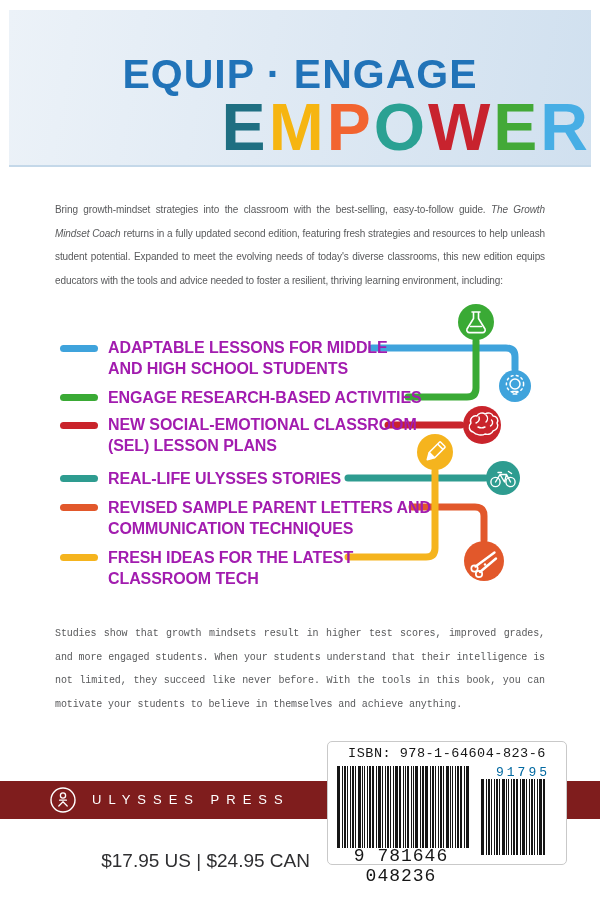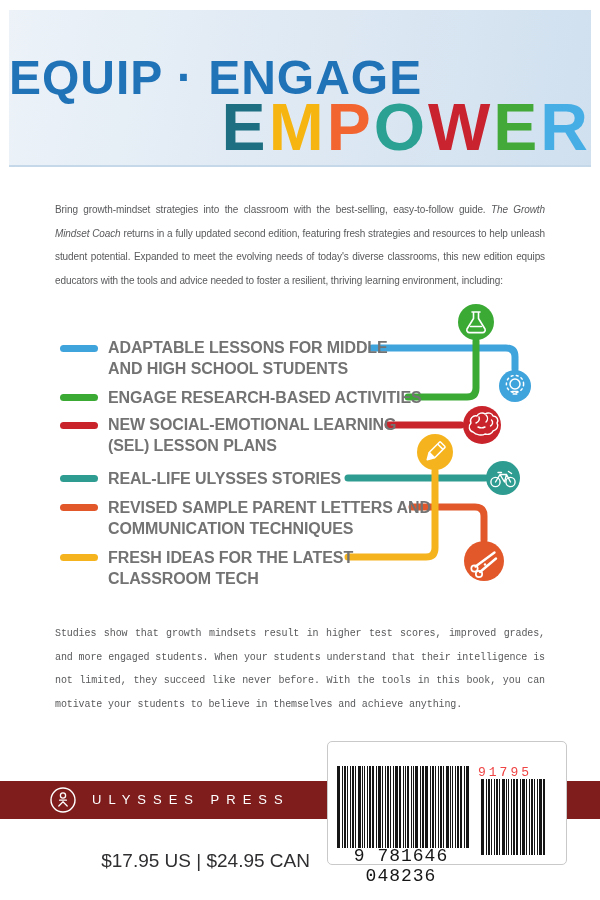--- a/index.html
+++ b/index.html
@@ -2,53 +2,53 @@
 <html><head>
 <meta charset="utf-8">
 <style>
   html,body{margin:0;padding:0;background:#ffffff;}
   .page{position:relative;width:600px;height:900px;background:#ffffff;overflow:hidden;
         font-family:"Liberation Sans",sans-serif;}
   
   .banner{position:absolute;left:9px;top:10px;width:582px;height:155px;
           background:linear-gradient(100deg,#ecf2f8 0%,#dde8f3 55%,#d0e0ef 100%);
           border-bottom:2px solid #c4d8e9;}
-  .title1{position:absolute;left:0;top:44px;width:100%;text-align:left;
-          font-size:48px;font-weight:bold;letter-spacing:1px;line-height:1;}
+  .title1{position:absolute;left:0;top:44px;width:100%;text-align:center;
+          font-size:41px;font-weight:bold;letter-spacing:1px;line-height:1;}
   .title2{position:absolute;left:0;top:84px;width:100%;text-align:right;
           font-size:66px;font-weight:bold;letter-spacing:3px;line-height:1;}
   
   .para{position:absolute;left:55px;width:490px;font-size:10px;line-height:23.5px;
         text-align:justify;color:#58595b;letter-spacing:-0.1px;z-index:3;}
   #intro{top:188px;}
   #outro{top:612px;font-family:Liberation Mono, monospace;}
   .book-title{font-style:italic;}
   
   .dash{position:absolute;left:60px;width:38px;height:7px;border-radius:4px;z-index:3;}
   .bullet-text{position:absolute;left:108px;width:330px;font-size:16px;font-weight:bold;
-               line-height:21px;color:#737373;letter-spacing:-0.1px;z-index:3;}
+               line-height:21px;color:#a21caf;letter-spacing:-0.1px;z-index:3;}
   
   .overlay{position:absolute;left:0;top:0;width:600px;height:900px;z-index:2;pointer-events:none;}
   
   .band{position:absolute;left:0;top:781px;width:600px;height:38px;z-index:1;}
   .press-name{position:absolute;left:92px;top:0;line-height:38px;color:#ffffff;
               font-size:13px;letter-spacing:7px;font-weight:500;}
   .press-logo{position:absolute;left:48px;top:4px;}
   
   .price{position:absolute;right:290px;top:850px;font-size:19px;color:#2f2f31;z-index:3;}
   
   .barcode-box{position:absolute;left:327px;top:741px;width:238px;height:122px;background:#ffffff;
                border:1px solid #c9c9c9;border-radius:5px;z-index:4;}
   .isbn-label{position:absolute;left:0;top:4px;width:100%;text-align:center;
               font-family:"Liberation Mono",monospace;font-size:13.5px;letter-spacing:0.5px;color:#161616;}
   .ean-bars{position:absolute;left:9px;top:24px;}
   .ean-digits{position:absolute;left:2px;top:104px;width:142px;text-align:center;
               font-family:"Liberation Mono",monospace;font-size:18px;letter-spacing:1px;color:#161616;}
-  .addon-digits{position:absolute;left:150px;top:23px;width:72px;text-align:left;
-              font-family:"Liberation Mono",monospace;font-size:13px;letter-spacing:3px;color:#ef4444;}
+  .addon-digits{position:absolute;left:150px;top:23px;width:72px;text-align:right;
+              font-family:"Liberation Mono",monospace;font-size:13px;letter-spacing:3px;color:#0369a1;}
   .addon-bars{position:absolute;left:153px;top:37px;}
 </style>
 </head>
 <body>
 
 <div class="page">
 
   <div class="band" style="background: #7f1d1d;">
     <svg class="press-logo" width="30" height="30" viewBox="0 0 30 30">
       <circle cx="15" cy="15" r="12" fill="none" stroke="#ffffff" stroke-width="1.4"></circle>
@@ -128,40 +128,41 @@
   <div class="dash" style="top: 553.5px; background: rgb(245, 180, 30);"></div>
 
   <div class="bullet-text" style="top:337px">
     <div>ADAPTABLE LESSONS FOR MIDDLE</div>
     <div>AND HIGH SCHOOL STUDENTS</div>
   </div>
   <div class="bullet-text" style="top:386.5px">
     <div>ENGAGE RESEARCH-BASED ACTIVITIES</div>
   </div>
   <div class="bullet-text" style="top:414px">
-    <div>NEW SOCIAL-EMOTIONAL LEARNING</div>
+    <div>NEW SOCIAL-EMOTIONAL CLASSROOM</div>
     <div>(SEL) LESSON PLANS</div>
   </div>
   <div class="bullet-text" style="top:467.5px">
     <div>REAL-LIFE ULYSSES STORIES</div>
   </div>
   <div class="bullet-text" style="top:496.5px">
     <div>REVISED SAMPLE PARENT LETTERS AND</div>
     <div>COMMUNICATION TECHNIQUES</div>
   </div>
   <div class="bullet-text" style="top:546.5px">
     <div>FRESH IDEAS FOR THE LATEST</div>
     <div>CLASSROOM TECH</div>
   </div>
 
   <p class="para" id="outro">Studies show that growth mindsets result in higher test scores, improved grades, and more engaged students. When your students understand that their intelligence is not limited, they succeed like never before. With the tools in this book, you can motivate your students to believe in themselves and achieve anything.</p>
 
   <div class="price">$17.95 US | $24.95 CAN</div>
 
   <div class="barcode-box">
+    <div class="isbn-label">ISBN: 978-1-64604-823-6</div>
     <svg class="ean-bars" id="ean-bars" width="136" height="82">
         <rect x="0" y="0" width="3" height="82" fill="#161616"></rect>
         <rect x="5" y="0" width="1" height="82" fill="#161616"></rect>
         <rect x="7" y="0" width="2" height="82" fill="#161616"></rect>
         <rect x="10" y="0" width="1" height="82" fill="#161616"></rect>
         <rect x="13" y="0" width="1" height="82" fill="#161616"></rect>
         <rect x="15" y="0" width="2" height="82" fill="#161616"></rect>
         <rect x="18" y="0" width="1" height="82" fill="#161616"></rect>
         <rect x="21" y="0" width="3" height="82" fill="#161616"></rect>
         <rect x="25" y="0" width="1" height="82" fill="#161616"></rect>

